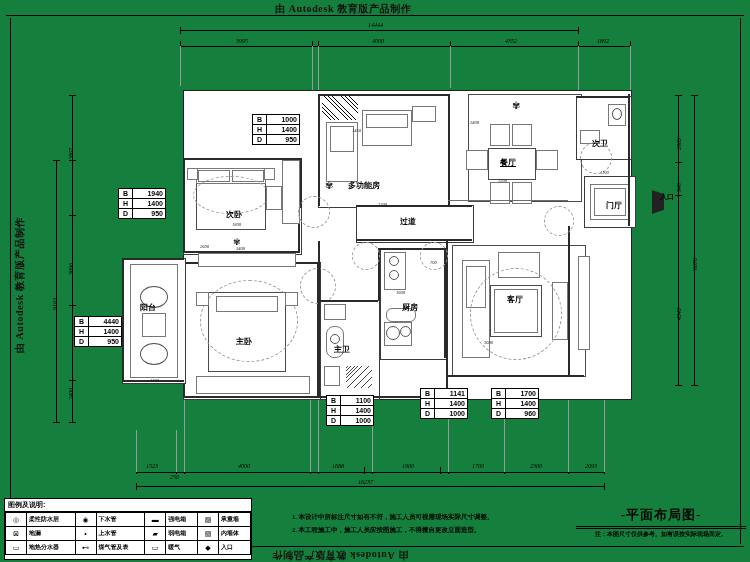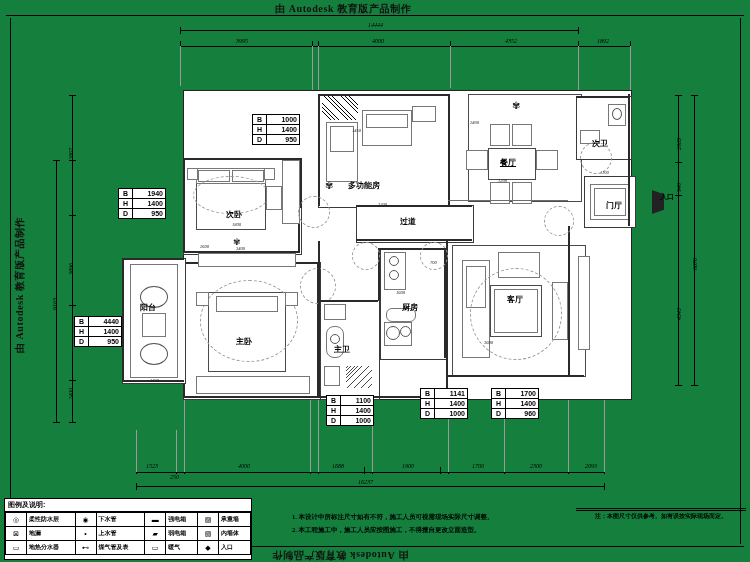--- a/index.html
+++ b/index.html
@@ -485,18 +485,19 @@
         <td class="lbl">入口</td>
       </tr>
     </tbody>
       </table>
   </div>
 
   <div class="note" style="left:292px;top:513px;">1. 本设计中所标注尺寸如有不符，施工人员可视需现场实际尺寸调整。</div>
   <div class="note" style="left:292px;top:526px;">2. 本工程施工中，施工人员应按图施工，不得擅自更改立面造型。</div>
 
   <div id="titleblk">
+    <div class="t">-平面布局图-</div>
     <div class="rule"></div>
     <div class="rule2"></div>
     <div class="n">注：本图尺寸仅供参考。如有误按实际现场而定。</div>
   </div>
 
 </div>
 
 </body></html>

